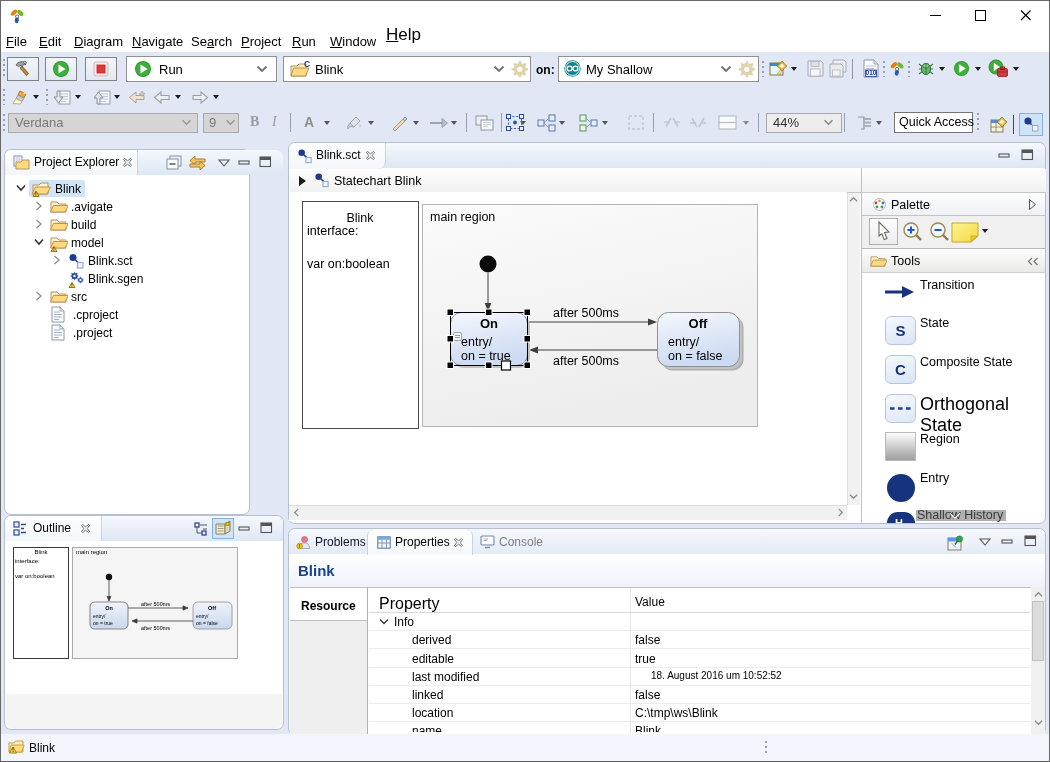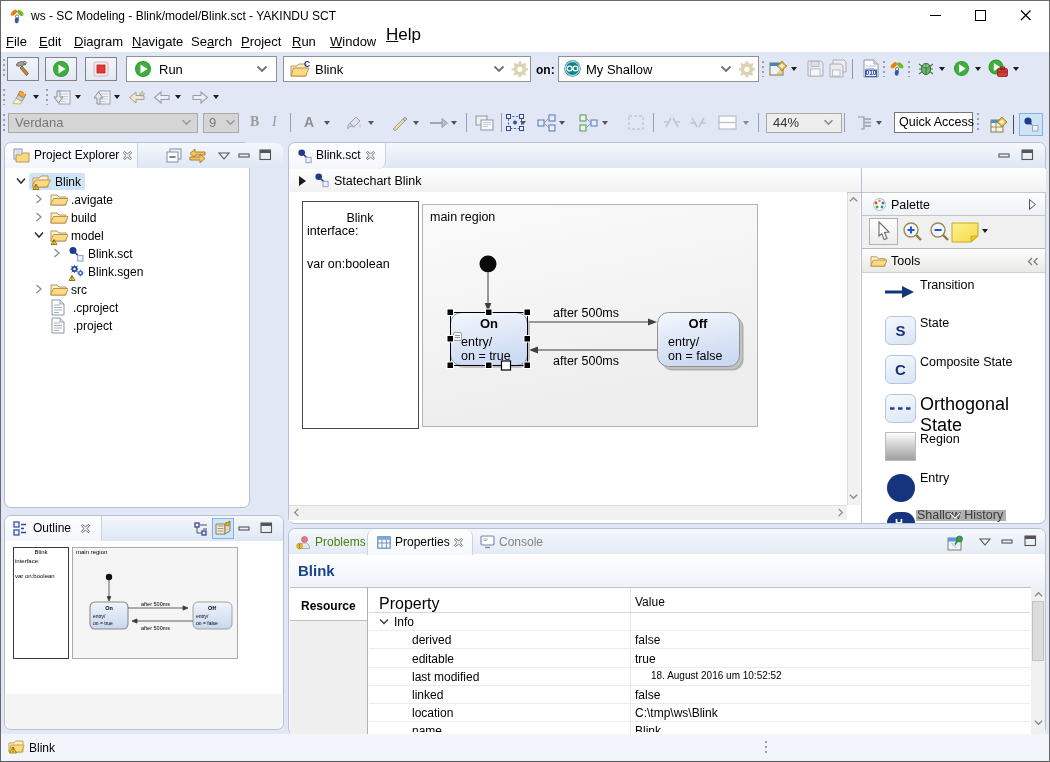--- a/index.html
+++ b/index.html
@@ -17,21 +17,20 @@
 <body>
 <div id="win">
 
 <div class="abs" style="left:0;top:0;width:1048px;height:29px;background:#fff"></div>
 <svg class="abs" style="left:8px;top:7px;width:16px;height:16px" viewBox="0 0 16 16">
   <ellipse cx="4.9" cy="4.7" rx="3.7" ry="2.1" transform="rotate(-42 4.9 4.7)" fill="#e8820c"></ellipse>
   <ellipse cx="11.3" cy="4.9" rx="3.7" ry="2.1" transform="rotate(42 11.3 4.9)" fill="#76b82a"></ellipse>
   <ellipse cx="7.8" cy="12.1" rx="2" ry="3.1" transform="rotate(8 7.8 12.1)" fill="#2a5caa"></ellipse>
   <circle cx="8.1" cy="8.5" r="1.6" fill="#fff" stroke="#444" stroke-width="0.7"></circle>
 </svg>
-<div class="abs" style="left:30px;top:8px;font-size:12px">ws - SC Modeling - Blink/model/Blink.sct - YAKINDU SCT</div>
 <svg class="abs" style="left:912px;top:0;width:136px;height:29px" viewBox="0 0 136 29">
   <rect x="17" y="14" width="11" height="1" fill="#000"></rect>
   <rect x="62.5" y="9.5" width="10" height="10" fill="none" stroke="#000"></rect>
   <path d="M108 9.5 L117.5 19 M117.5 9.5 L108 19" stroke="#000" stroke-width="1.2"></path>
 </svg>
 
 <div class="abs" style="left:0;top:29px;width:1048px;height:22px;background:#fff"></div>
 <div class="abs menu" style="left:5px;top:33px;font-size:13px"><u>F</u>ile</div>
 <div class="abs menu" style="left:38px;top:33px;font-size:13px"><u>E</u>dit</div>
 <div class="abs menu" style="left:73px;top:33px;font-size:13px"><u>D</u>iagram</div>
@@ -301,21 +300,21 @@
   <path d="M12 3.2 L13.4 4.6 L15 6 L13.4 7.4 L12 8.8 L10.6 7.4 L9 6 L10.6 4.6 Z" fill="#f7ecc0"></path>
 </svg>
 <div class="abs" style="left:1012px;top:114px;width:1px;height:19px;background:#4a4a4a"></div>
 <div class="abs" style="left:1018px;top:112px;width:24px;height:23px;background:#cfe3f7;border:1px solid #84b3e0"></div>
 <svg class="abs" style="left:1022px;top:115px;width:16px;height:16px" viewBox="0 0 16 16">
   <circle cx="5" cy="5" r="3.6" fill="#1e3a8c"></circle>
   <path d="M7.5 7.5 L10 10" stroke="#1e3a8c" stroke-width="1.6" stroke-dasharray="1.5 1.2"></path>
   <rect x="9.5" y="9.5" width="5.5" height="5.5" fill="#f2f4f8" stroke="#9aa4b8" stroke-width="1"></rect>
 </svg>
 
-<div class="panel" style="left:3px;top:141px;width:246px;height:366px">
+<div class="panel" style="left:3px;top:148px;width:246px;height:366px">
   <div class="abs" style="left:0;top:0;width:278px;height:25px;background:linear-gradient(#f5f8fc,#dde7f4);border-radius:7px 7px 0 0"></div>
   <div class="abs" style="left:0;top:0;width:133px;height:25px;background:linear-gradient(#fefefe,#f2f6fb);border-right:1px solid #c9d2e0;border-radius:7px 0 0 0"></div>
   <svg class="abs" style="left:8px;top:5px;width:17px;height:16px" viewBox="0 0 17 16">
     <rect x="1" y="1" width="8" height="10" fill="#f6f9fd" stroke="#7a88a0" stroke-width="0.9"></rect>
     <path d="M2.5 3 L7.5 3 M2.5 5 L7.5 5 M2.5 7 L6 7" stroke="#a8b4c8" stroke-width="0.8"></path>
     <path d="M3 7 L8 7 L10 5 L16 5 L16 14 L3 14 Z" fill="#ffd97e" stroke="#b8935a" stroke-width="1"></path>
   </svg>
   <div class="abs" style="left:29px;top:5px;font-size:12px">Project Explorer</div>
   <svg class="abs" style="left:117px;top:7px;width:11px;height:11px" viewBox="0 0 11 11">
     <path d="M1.5 2.5 L2.5 1.5 L5.5 3.8 L8.5 1.5 L9.5 2.5 L7.2 5.5 L9.5 8.5 L8.5 9.5 L5.5 7.2 L2.5 9.5 L1.5 8.5 L3.8 5.5 Z" fill="none" stroke="#707070" stroke-width="1"></path>
@@ -670,21 +669,21 @@
 
 <div class="panel" style="left:287px;top:527px;width:758px;height:207px">
   <div class="abs" style="left:0;top:0;width:756px;height:25px;background:linear-gradient(#f5f8fc,#e4ebf5);border-radius:7px 7px 0 0"></div>
   <div class="abs" style="left:78px;top:0;width:106px;height:26px;background:linear-gradient(#fefefe,#f6f9fc);border-left:1px solid #c9d2e0;border-right:1px solid #c9d2e0;border-radius:7px 7px 0 0"></div>
   <svg class="abs" style="left:7px;top:6px;width:15px;height:15px" viewBox="0 0 15 15">
     <circle cx="8.5" cy="4.5" r="3" fill="#e87a8a" stroke="#c05a6a" stroke-width="0.7"></circle>
     <path d="M3.5 13.5 C3.5 9.5 5.5 8 8.5 8 C11.5 8 13.5 9.5 13.5 13.5 Z" fill="#e4e8ee" stroke="#9aa4b4" stroke-width="0.9"></path>
     <circle cx="3.6" cy="11" r="2.8" fill="#f5c518" stroke="#a8811c" stroke-width="0.7"></circle>
     <text x="3.6" y="13.3" font-size="5" font-weight="bold" fill="#5a4a00" text-anchor="middle">!</text>
   </svg>
-  <div class="abs" style="left:26px;top:6px;font-size:12px;color:#4d7c0f">Problems</div>
+  <div class="abs" style="left:26px;top:6px;font-size:12px;color:#0f172a">Problems</div>
   <svg class="abs" style="left:88px;top:7px;width:14px;height:13px" viewBox="0 0 14 13">
     <rect x="0.8" y="0.8" width="12.4" height="11.4" fill="#f4f8fc" stroke="#6080b0" stroke-width="1.1"></rect>
     <rect x="0.8" y="0.8" width="12.4" height="3" fill="#7ea8d8"></rect>
     <path d="M0.8 7 L13.2 7 M5 3.8 L5 12.2 M9.4 3.8 L9.4 12.2" stroke="#6080b0" stroke-width="0.8"></path>
   </svg>
   <div class="abs" style="left:106px;top:6px;font-size:12px">Properties</div>
   <svg class="abs" style="left:164px;top:8px;width:11px;height:11px" viewBox="0 0 11 11">
     <path d="M1.5 2.5 L2.5 1.5 L5.5 3.8 L8.5 1.5 L9.5 2.5 L7.2 5.5 L9.5 8.5 L8.5 9.5 L5.5 7.2 L2.5 9.5 L1.5 8.5 L3.8 5.5 Z" fill="none" stroke="#707070" stroke-width="1"></path>
   </svg>
   <svg class="abs" style="left:191px;top:6px;width:15px;height:14px" viewBox="0 0 15 14">

